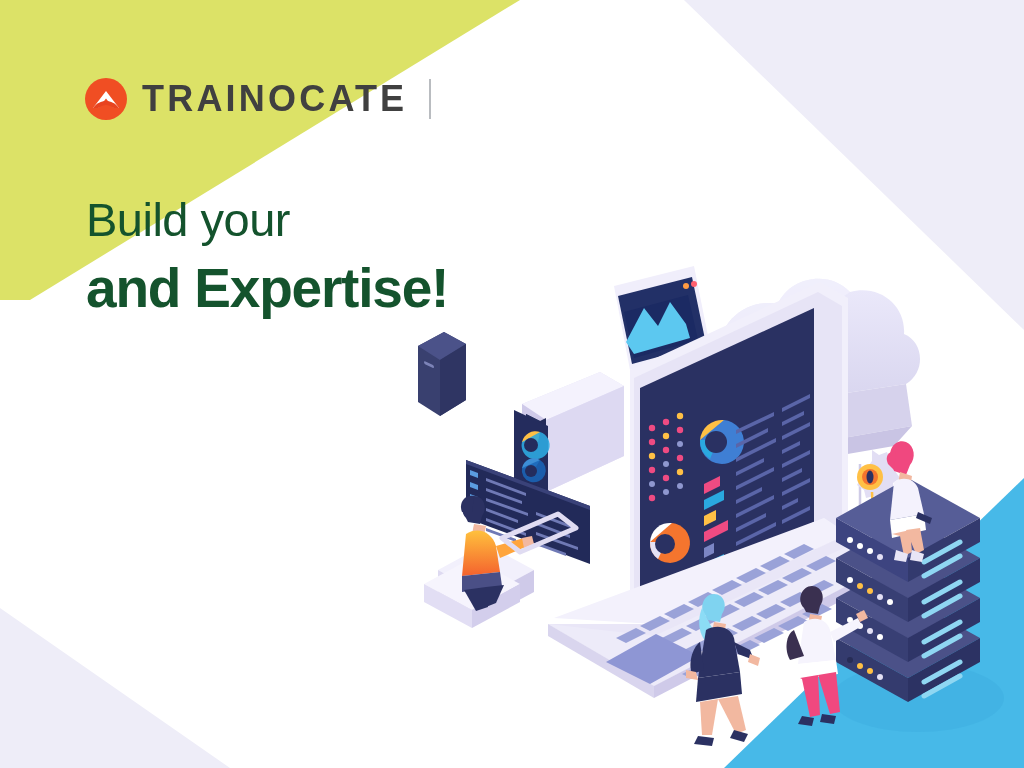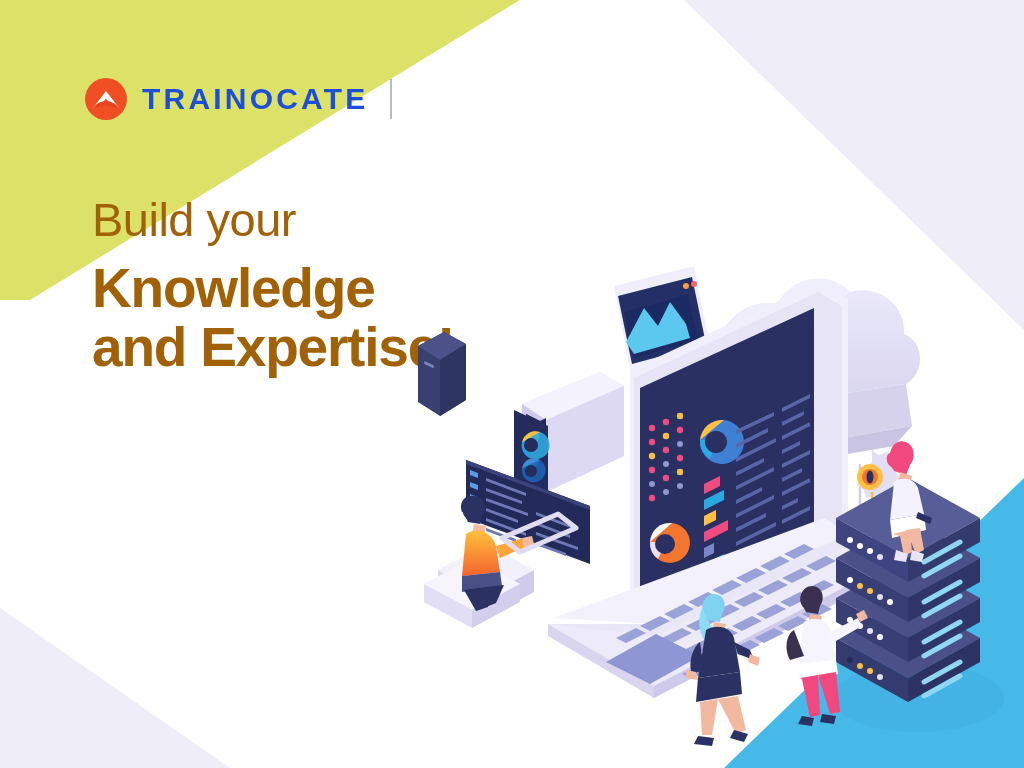--- a/index.html
+++ b/index.html
@@ -60,23 +60,23 @@
     gap: 14px;
     height: 54px;
   }
   .logo-mark {
     width: 44px; height: 44px;
     flex: 0 0 44px;
     position: relative;
   }
   .logo-word {
     font-weight: bold;
-    font-size: 30px;
+    font-size: 36px;
     letter-spacing: 3.2px;
-    color: #1d4ed8;
+    color: #404040;
     line-height: 1;
     white-space: nowrap;
   }
   .logo-div {
     width: 2px;
     height: 40px;
     background: #b9bcc0;
     margin: 0 10px 0 8px;
   }
   .vmware {
@@ -87,23 +87,23 @@
     display: flex;
     align-items: baseline;
   }
   .vm-bold { font-weight: bold; letter-spacing: -1.5px; color: #5e6368; }
   .vm-light { font-weight: normal; letter-spacing: -0.6px; color: #80858a; }
   .vm-reg { font-size: 11px; position: relative; top: -12px; left: 1px; color: #80858a; }
 
   
   .headline {
     position: absolute;
-    left: 92px;
+    left: 86px;
     top: 196px;
-    color: #a16207;
+    color: #14532d;
     width: 460px;
   }
   .hl-1 {
     font-size: 47px;
     font-weight: normal;
     line-height: 1.0;
     letter-spacing: -0.5px;
     margin-bottom: 16px;
   }
   .hl-2, .hl-3 {
@@ -142,21 +142,20 @@
         <path d="M9 31 L22 14 L35 31 L29.5 31 L22 21.5 L14.5 31 Z" fill="#ffffff"></path>
         <path d="M9 31 C13 26 17 24 22 24 C27 24 31 26 35 31 L29.5 31 C26.5 28.8 24.4 28 22 28 C19.6 28 17.5 28.8 14.5 31 Z" fill="#e8431f"></path>
       </svg>
     </div>
     <div class="logo-word">TRAINOCATE</div>
     <div class="logo-div"></div>
   </div>
 
   <div class="headline">
     <div class="hl-1">Build your</div>
-    <div class="hl-2">Knowledge</div>
     <div class="hl-3">and Expertise!</div>
   </div>
 
   <div class="illus">
     <svg width="606" height="500" viewBox="0 0 606 500" aria-hidden="true">
       <defs>
         <linearGradient id="gCloud" x1="0" y1="0" x2="0" y2="1">
           <stop offset="0" stop-color="#eceafb"></stop>
           <stop offset="1" stop-color="#d7d4ee"></stop>
         </linearGradient>

